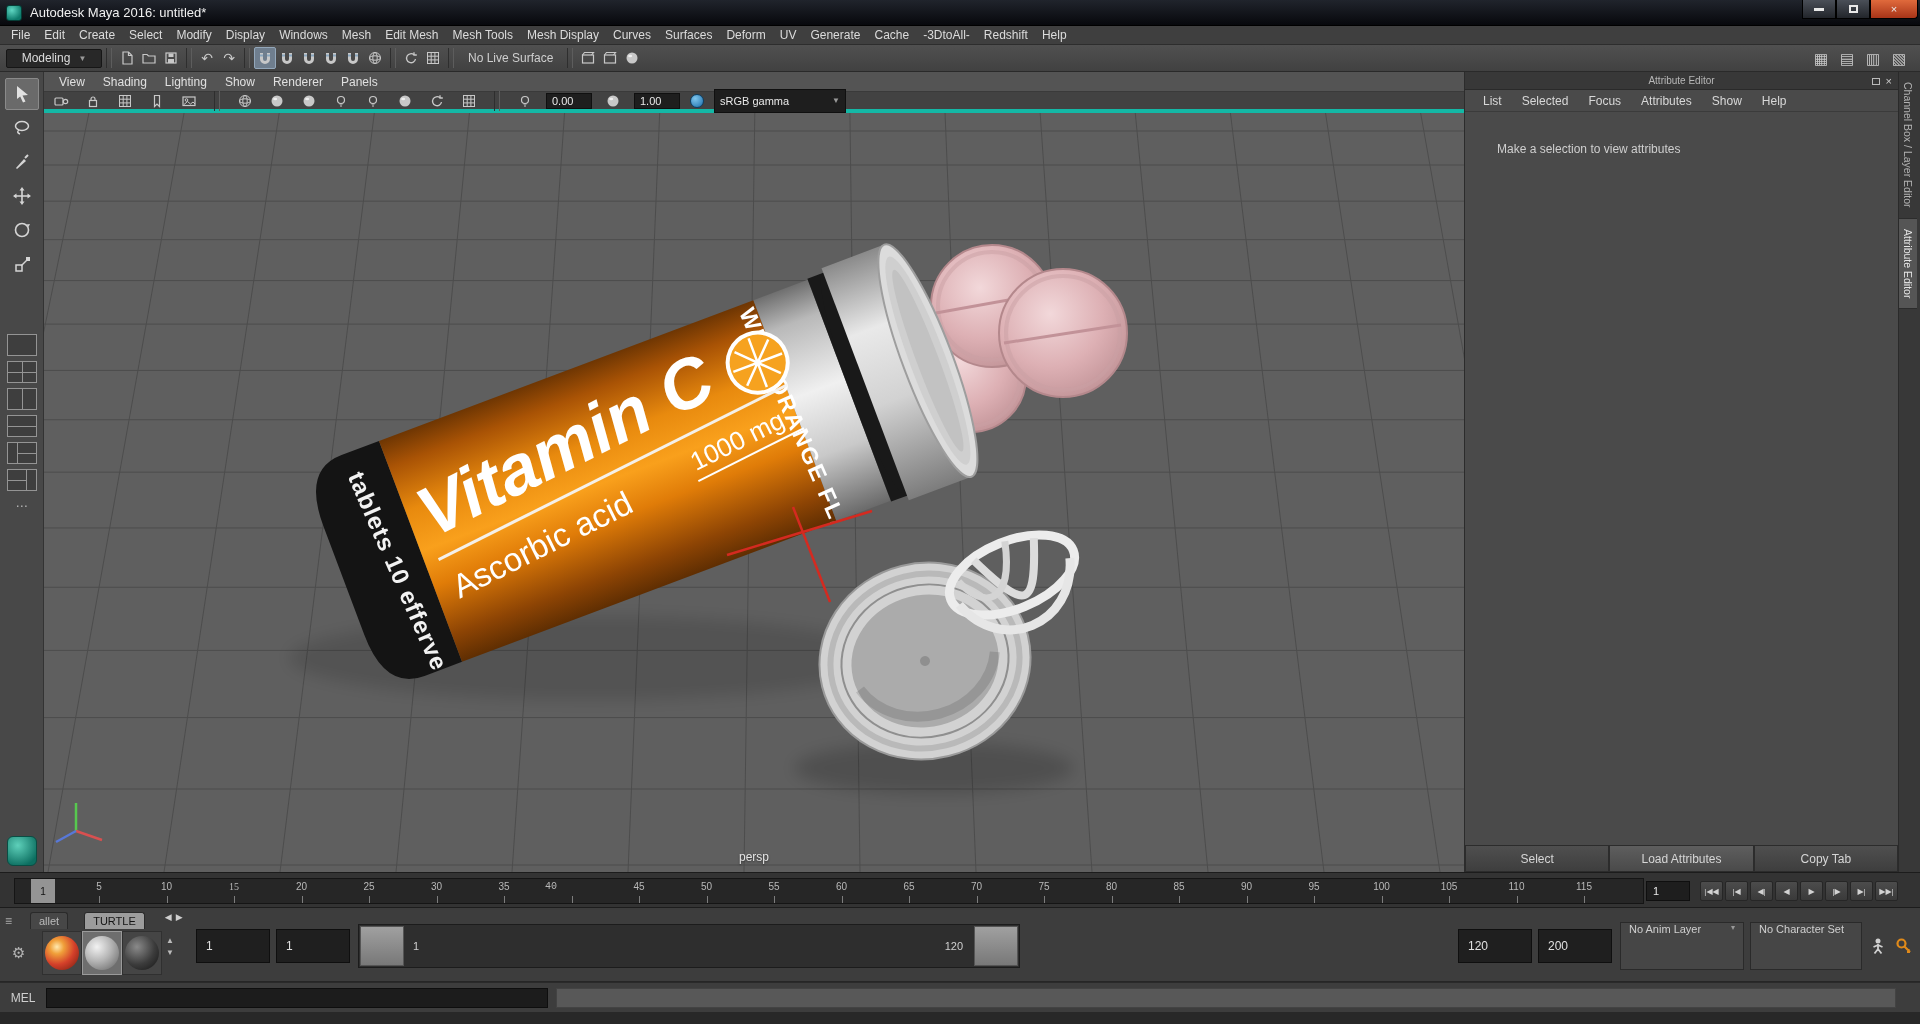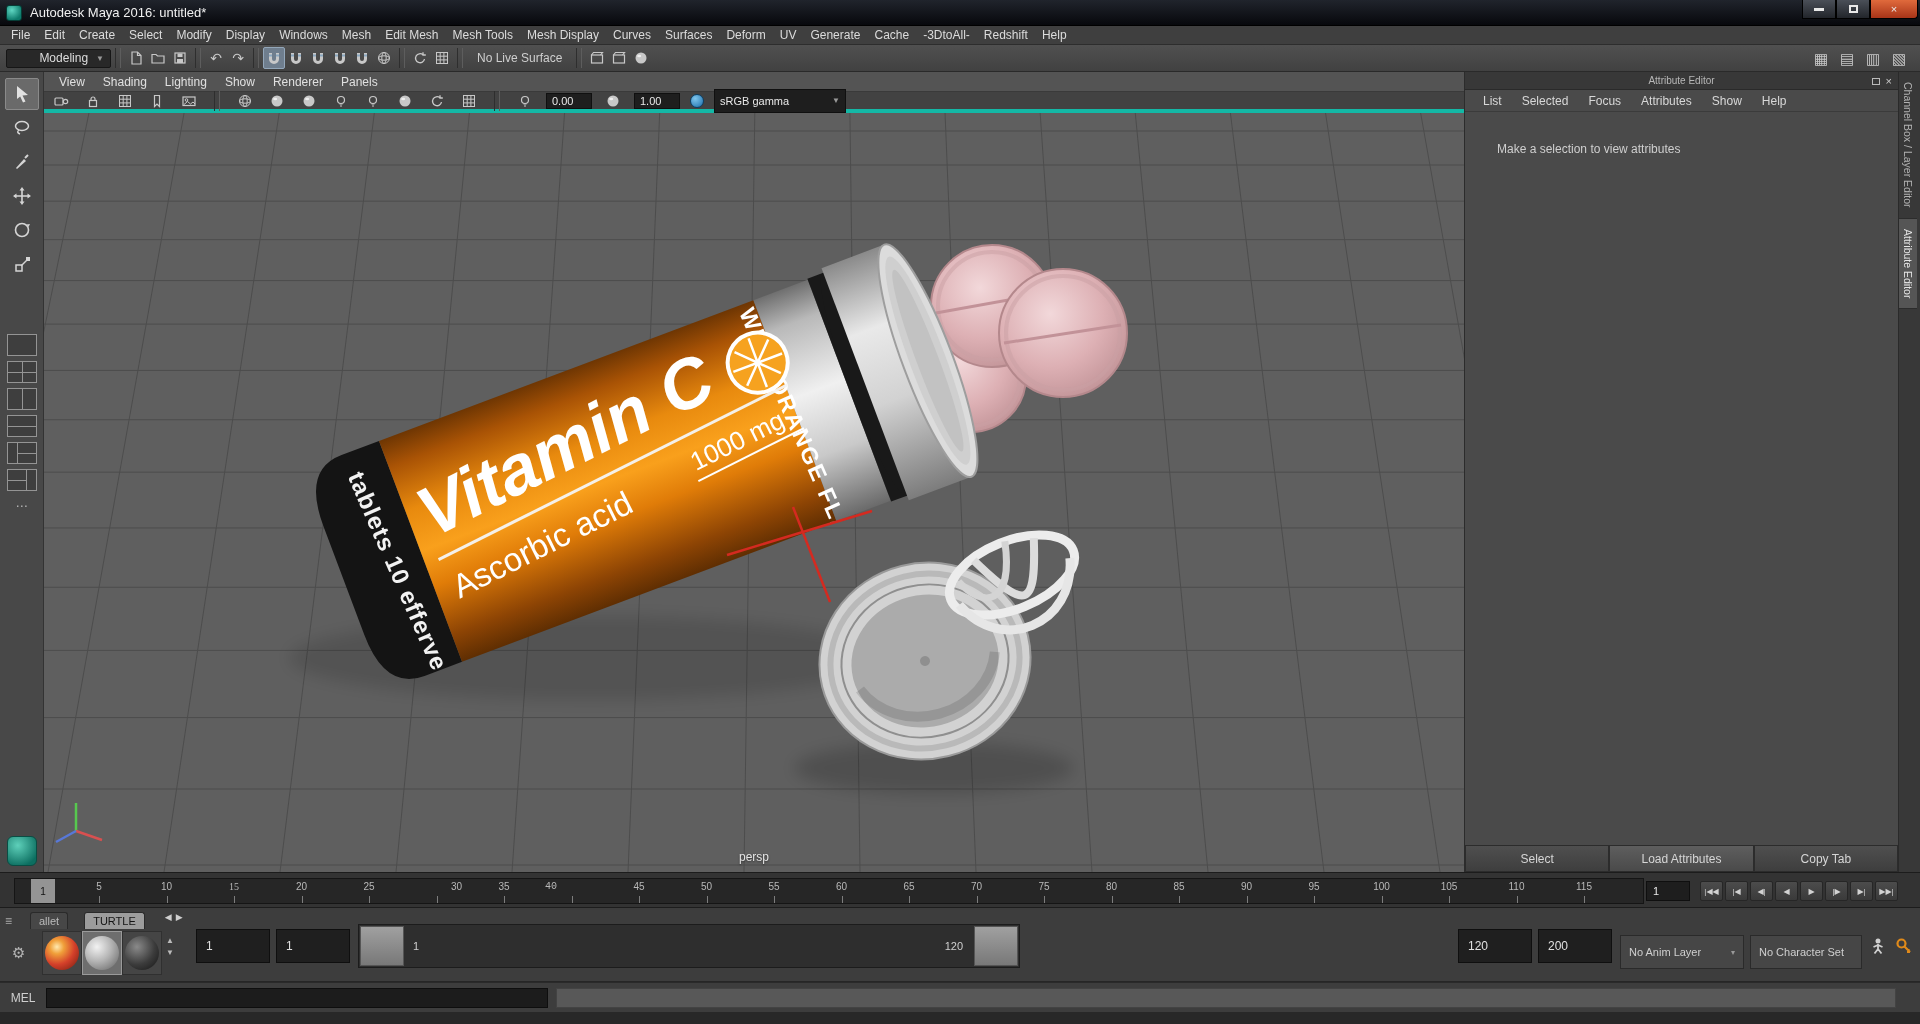--- a/index.html
+++ b/index.html
@@ -17,21 +17,21 @@
   .maxsq{width:9px;height:8px;border:2px solid #e8e8e8}
 
   
   .menubar{position:absolute;top:26px;left:0;right:0;height:19px;background:#3f3f3f;border-bottom:1px solid #2d2d2d;display:flex;align-items:center;padding-left:4px}
   .menu-item{padding:0 7px;line-height:19px;color:#dcdcdc;cursor:pointer}
 
   
   .statusline{position:absolute;top:45px;left:0;right:0;height:27px;background:linear-gradient(180deg,#505050,#414141);border-bottom:1px solid #2a2a2a;display:flex;align-items:center;padding:0 6px}
   .dropdown{background:#282828;border:1px solid #161616;border-radius:2px;height:19px;display:flex;align-items:center;padding:0 6px;color:#ddd;cursor:pointer}
   .dropdown .arrow{margin-left:8px;font-size:8px;color:#999}
-  .menuset{width:105px;justify-content:flex-end}
+  .menuset{width:96px;justify-content:center}
   .sep{width:6px;height:20px;border-left:1px solid #2e2e2e;border-right:1px solid #5d5d5d;margin:0 4px}
   .i{width:16px;height:16px}
   .ibtn{width:22px;height:22px;display:flex;align-items:center;justify-content:center;border-radius:2px;cursor:pointer}
   .ibtn.active{background:#6f7e8e;border:1px solid #93a7ba}
   .gicon{font-size:14px;color:#c8c8c8;line-height:1}
   .nolive{color:#cfcfcf;padding:0 10px;white-space:nowrap}
   .sl-right{position:absolute;right:10px;top:0;height:27px;display:flex;align-items:center;gap:4px}
   .sl-right .gicon{font-size:15px}
 
   
@@ -111,21 +111,21 @@
   .sph3{background:radial-gradient(circle at 35% 32%,#8a8a8a,#3c3c3c 55%,#141414 100%)}
   .sw-spin{position:absolute;left:166px;top:26px;display:flex;flex-direction:column;gap:3px;color:#bbb;font-size:8px}
   .sw-spin span{cursor:pointer}
 
   .rfield{position:absolute;top:19px;height:34px;background:#1f1f1f;border:1px solid #0f0f0f;color:#e0e0e0;font-size:12px;display:flex;align-items:center;padding-left:9px;cursor:text}
   .range-track{position:absolute;left:358px;top:14px;width:662px;height:44px;background:#2e2e2e;border:1px solid #1c1c1c;cursor:pointer}
   .rhandle{position:absolute;top:1px;bottom:1px;width:44px;background:linear-gradient(180deg,#a0a0a0,#787878);border:1px solid #555;cursor:ew-resize}
   .rhandle.left{left:1px}
   .rhandle.right{right:1px}
   .rlabel{position:absolute;top:50%;transform:translateY(-50%);font-size:11px;color:#cfcfcf}
-  .rdd{position:absolute;top:25px;height:34px;background:#464646;border:1px solid #2a2a2a;color:#cfcfcf;font-size:11px;display:flex;align-items:center;justify-content:space-between;padding:0 8px;cursor:pointer}
+  .rdd{position:absolute;top:12px;height:48px;background:#464646;border:1px solid #2a2a2a;color:#cfcfcf;font-size:11px;display:flex;justify-content:space-between;padding:0 8px;cursor:pointer}
   .rdd .arrow{font-size:8px;color:#999;margin-left:6px}
   .ricon{position:absolute;top:22px;width:24px;height:28px;display:flex;align-items:center;justify-content:center;cursor:pointer}
 
   
   .cmd-row{position:absolute;top:982px;left:0;right:0;height:30px;background:#3d3d3d;border-top:1px solid #2a2a2a;display:flex;align-items:center}
   .cmd-label{width:46px;text-align:center;color:#cfcfcf;cursor:pointer}
   .cmd-input{width:502px;height:20px;background:#1c1c1c;border:1px solid #0e0e0e;color:#ddd;font-family:"Liberation Mono","DejaVu Sans Mono",monospace;font-size:11px;padding:0 6px;outline:none}
   .cmd-result{margin-left:8px;width:1340px;height:20px;background:#585858;border:1px solid #434343}
 
   .bottom-strip{position:absolute;top:1012px;left:0;right:0;height:12px;background:#282828}
@@ -692,21 +692,21 @@
       <div class="ticknum" style="left: 84px;">5</div>
       <div class="tick" style="left: 151.5px;"></div>
       <div class="ticknum" style="left: 151.5px;">10</div>
       <div class="tick" style="left: 219px;"></div>
       <div class="ticknum" style="left: 219px; font-family: Liberation Serif, serif;">15</div>
       <div class="tick" style="left: 286.5px;"></div>
       <div class="ticknum" style="left: 286.5px;">20</div>
       <div class="tick" style="left: 354px;"></div>
       <div class="ticknum" style="left: 354px;">25</div>
       <div class="tick" style="left: 421.5px;"></div>
-      <div class="ticknum" style="left: 421.5px; margin-left: 20px;">30</div>
+      <div class="ticknum" style="left: 421.5px;">30</div>
       <div class="tick" style="left: 489px;"></div>
       <div class="ticknum" style="left: 489px;">35</div>
       <div class="tick" style="left: 556.5px;"></div>
       <div class="ticknum" style="left: 536px; font-family: Liberation Mono, monospace;">40</div>
       <div class="tick" style="left: 624px;"></div>
       <div class="ticknum" style="left: 624px;">45</div>
       <div class="tick" style="left: 691.5px;"></div>
       <div class="ticknum" style="left: 691.5px;">50</div>
       <div class="tick" style="left: 759px;"></div>
       <div class="ticknum" style="left: 759px;">55</div>

